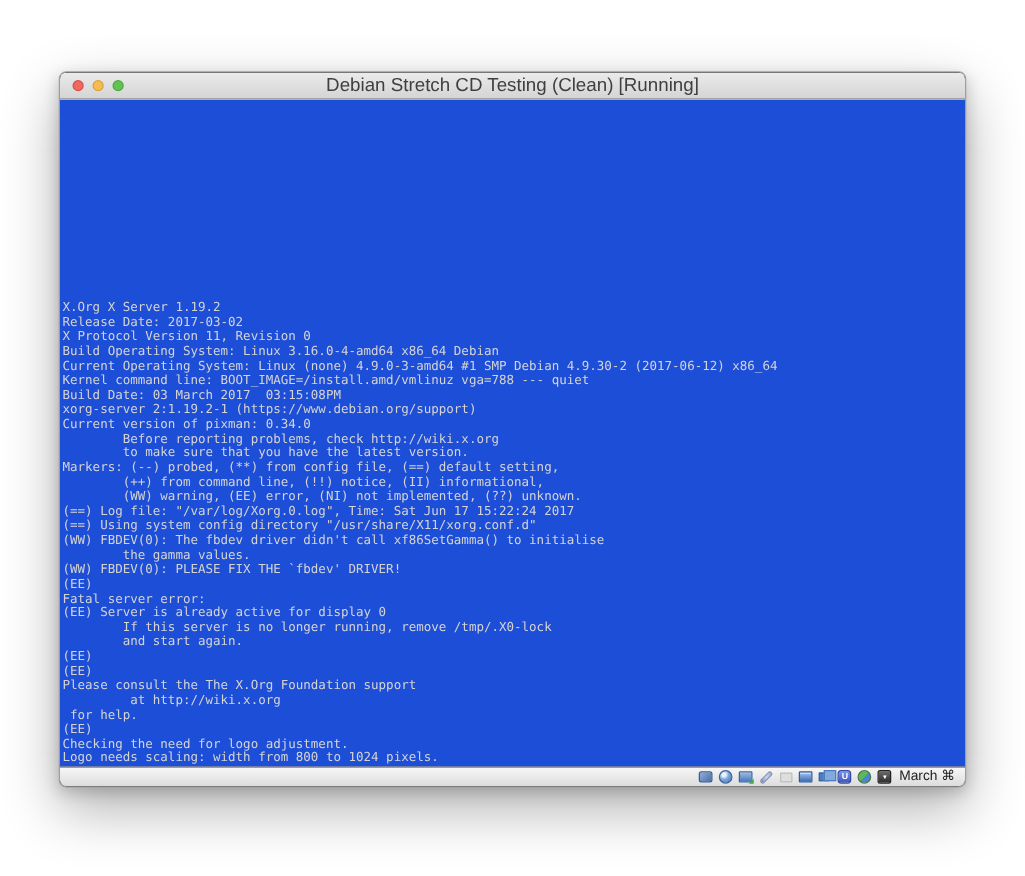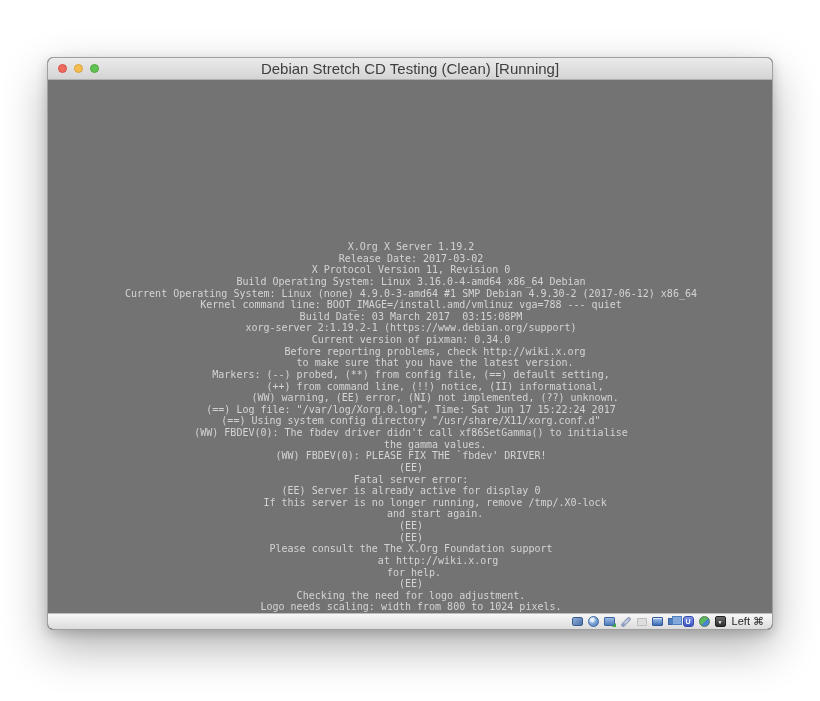--- a/index.html
+++ b/index.html
@@ -55,24 +55,23 @@
   .light.green  { background: #61c354; border: 0.5px solid #51a73e; }
   .title {
     font-size: 15px;
     color: #3f3f3f;
     white-space: nowrap;
   }
 
   
   .terminal {
     flex: 1 1 auto;
-    background: #737373;
+    background: #1d4ed8;
     overflow: hidden;
     position: relative;
-    text-align: center;
   }
   .terminal pre {
     margin: 0;
     padding: 161px 0 0 2px;
     font-family: "DejaVu Sans Mono", "Liberation Mono", monospace;
     font-size: 10px;
     line-height: 11.625px;
     color: #d4d4d4;
     white-space: pre;
   }
@@ -247,16 +246,16 @@
         <span class="sicon sicon-optical-drive"></span>
         <span class="sicon sicon-network"></span>
         <span class="sicon sicon-usb"></span>
         <span class="sicon sicon-shared-folders"></span>
         <span class="sicon sicon-display"></span>
         <span class="sicon sicon-virtual-screens"></span>
         <span class="sicon sicon-features">U</span>
         <span class="sicon sicon-mouse-integration"></span>
         <span class="sicon sicon-keyboard">▼</span>
       </div>
-    <span class="hostkey">Left ⌘</span>
+    <span class="hostkey">March ⌘</span>
   </div>
 
 </div>
 
 </body></html>

